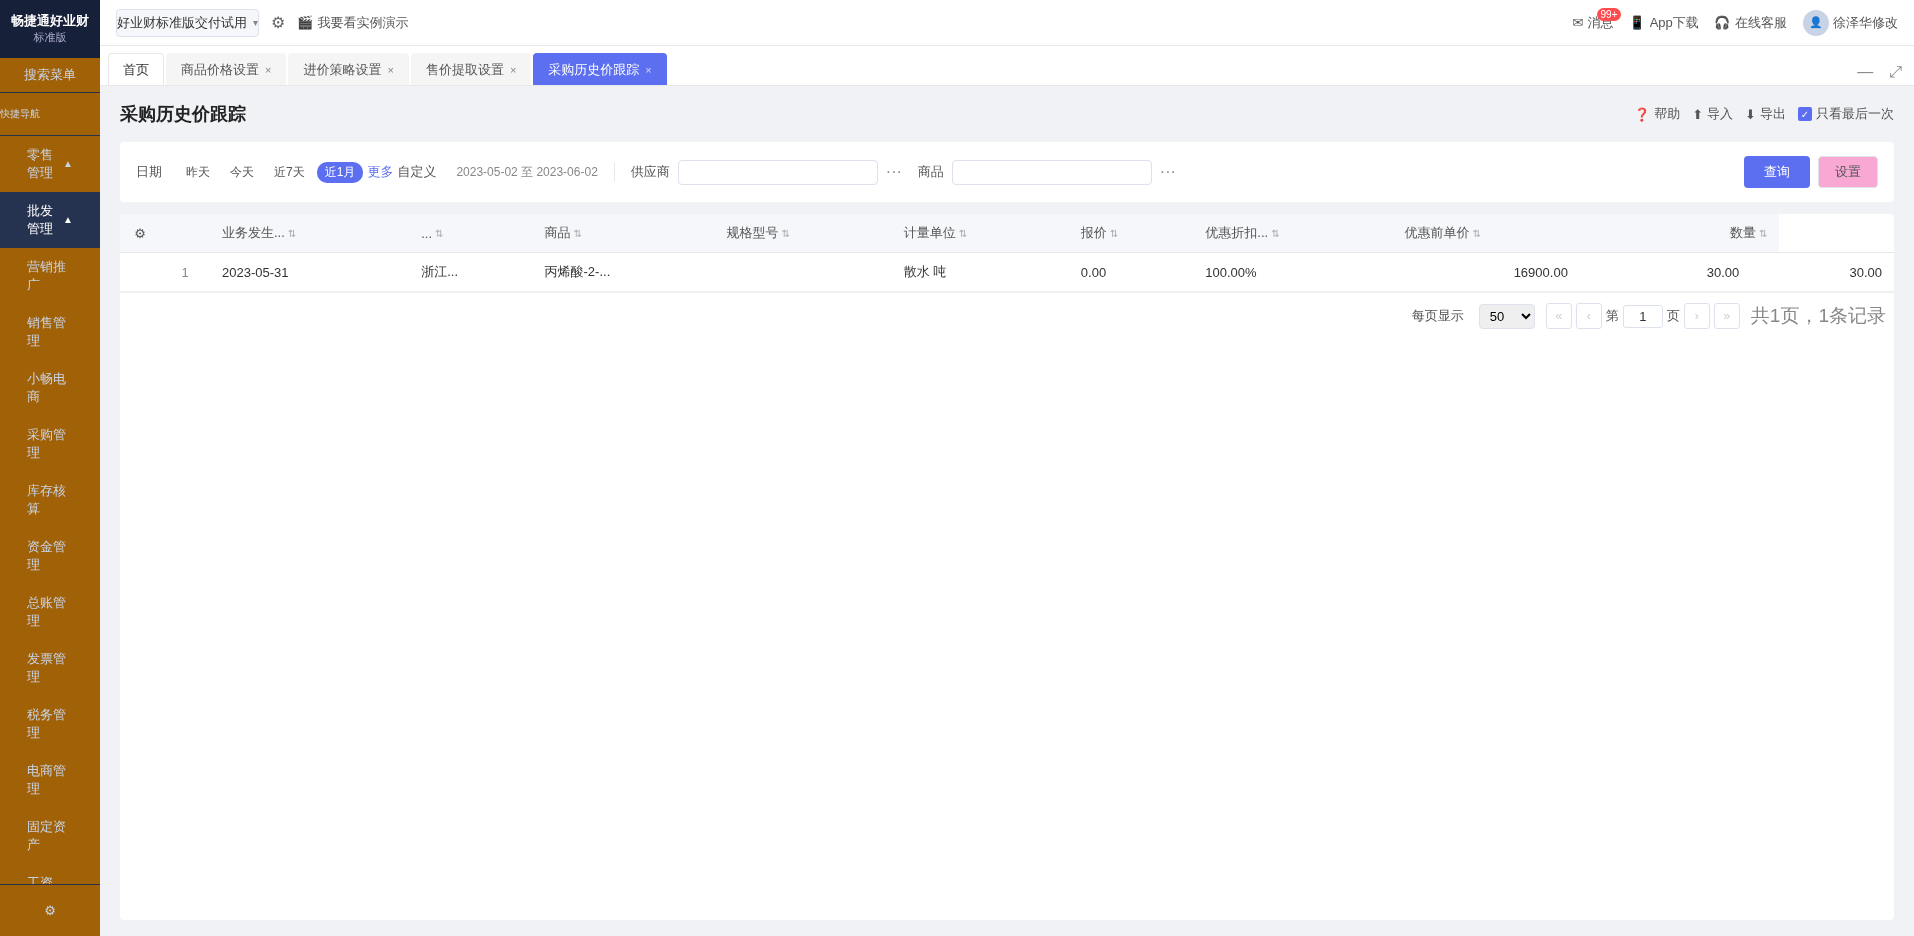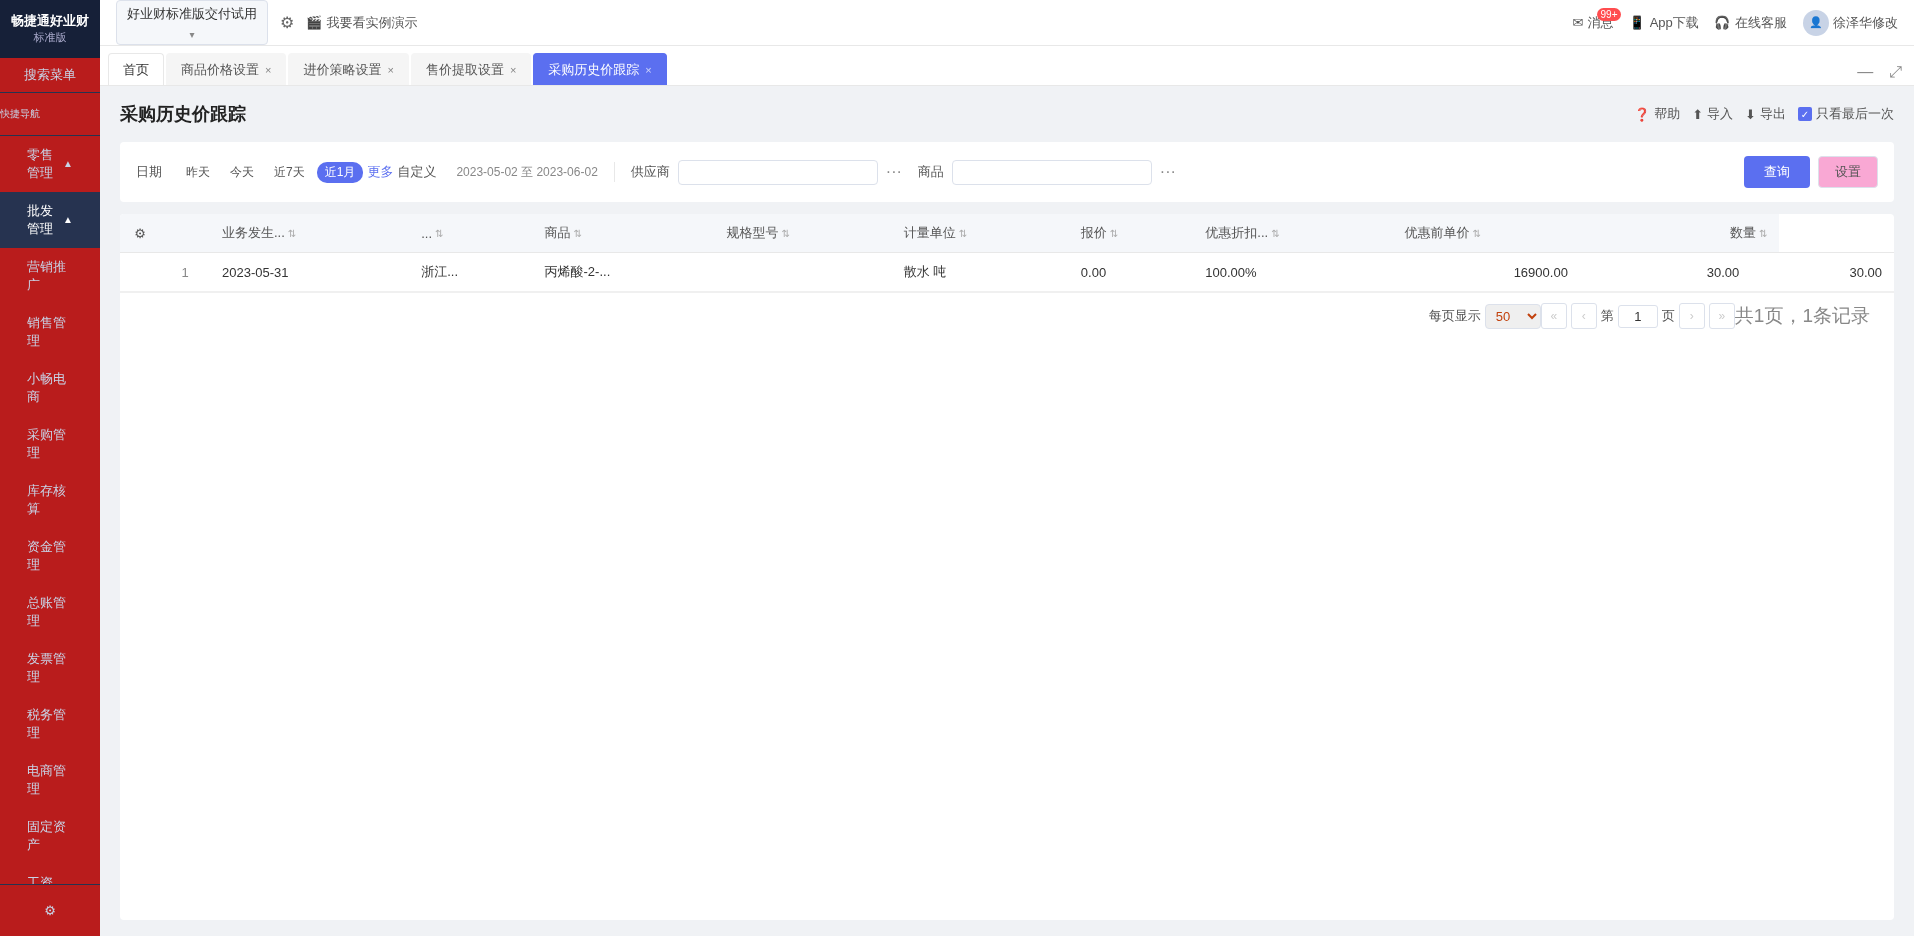--- a/index.html
+++ b/index.html
@@ -1,21 +1,21 @@
 <!DOCTYPE html>
 <html><head>
   <meta charset="utf-8">
   <style>
     * { margin: 0; padding: 0; box-sizing: border-box; }
     body { font-family: "Microsoft YaHei", "PingFang SC", sans-serif; font-size: 13px; background: #f5f5f5; display: flex; height: 936px; overflow: hidden; }
 
     
     .sidebar {
       width: 100px;
-      background: #b91c1c;
+      background: #a16207;
       color: #c8d3e6;
       display: flex;
       flex-direction: column;
       height: 100%;
       flex-shrink: 0;
     }
     .sidebar-logo {
       padding: 12px 8px;
       background: #162038;
       display: flex;
@@ -96,25 +96,24 @@
       flex-shrink: 0;
     }
     .topbar-left { display: flex; align-items: center; gap: 12px; }
     .topbar-version-select {
       display: flex;
       align-items: center;
       gap: 6px;
       background: #f5f7fa;
       border: 1px solid #dce1eb;
       border-radius: 4px;
-      padding: 4px 10px;
+      padding: 4px 0;
       cursor: pointer;
       font-size: 13px;
       color: #333;
-      flex-direction: column;
     }
     .topbar-version-select .chevron { font-size: 10px; color: #888; }
     .topbar-settings-icon {
       color: #666;
       cursor: pointer;
       font-size: 16px;
     }
     .topbar-demo {
       display: flex;
       align-items: center;
@@ -404,36 +403,36 @@
       padding: 10px 12px;
       color: #333;
       white-space: nowrap;
     }
     .th-sort { display: inline-flex; align-items: center; gap: 3px; }
     .sort-icon { font-size: 10px; color: #aaa; cursor: pointer; }
 
     
     .pagination-bar {
       background: #fff;
-      padding: 10px 24px;
+      padding: 10px 8px;
       display: flex;
       align-items: center;
       justify-content: flex-end;
       border-top: 1px solid #f0f0f0;
-      gap: 0;
+      gap: 11px;
       font-size: 13px;
       color: #555;
     }
     .page-size-label { margin-right: 4px; }
     .page-size-select {
       border: 1px solid #dce1eb;
       border-radius: 4px;
       padding: 3px 6px;
       font-size: 13px;
-      color: #c2410c;
+      color: #000000;
       cursor: pointer;
     }
     .pagination-nav {
       display: flex;
       align-items: center;
       gap: 4px;
     }
     .page-btn {
       width: 26px;
       height: 26px;

